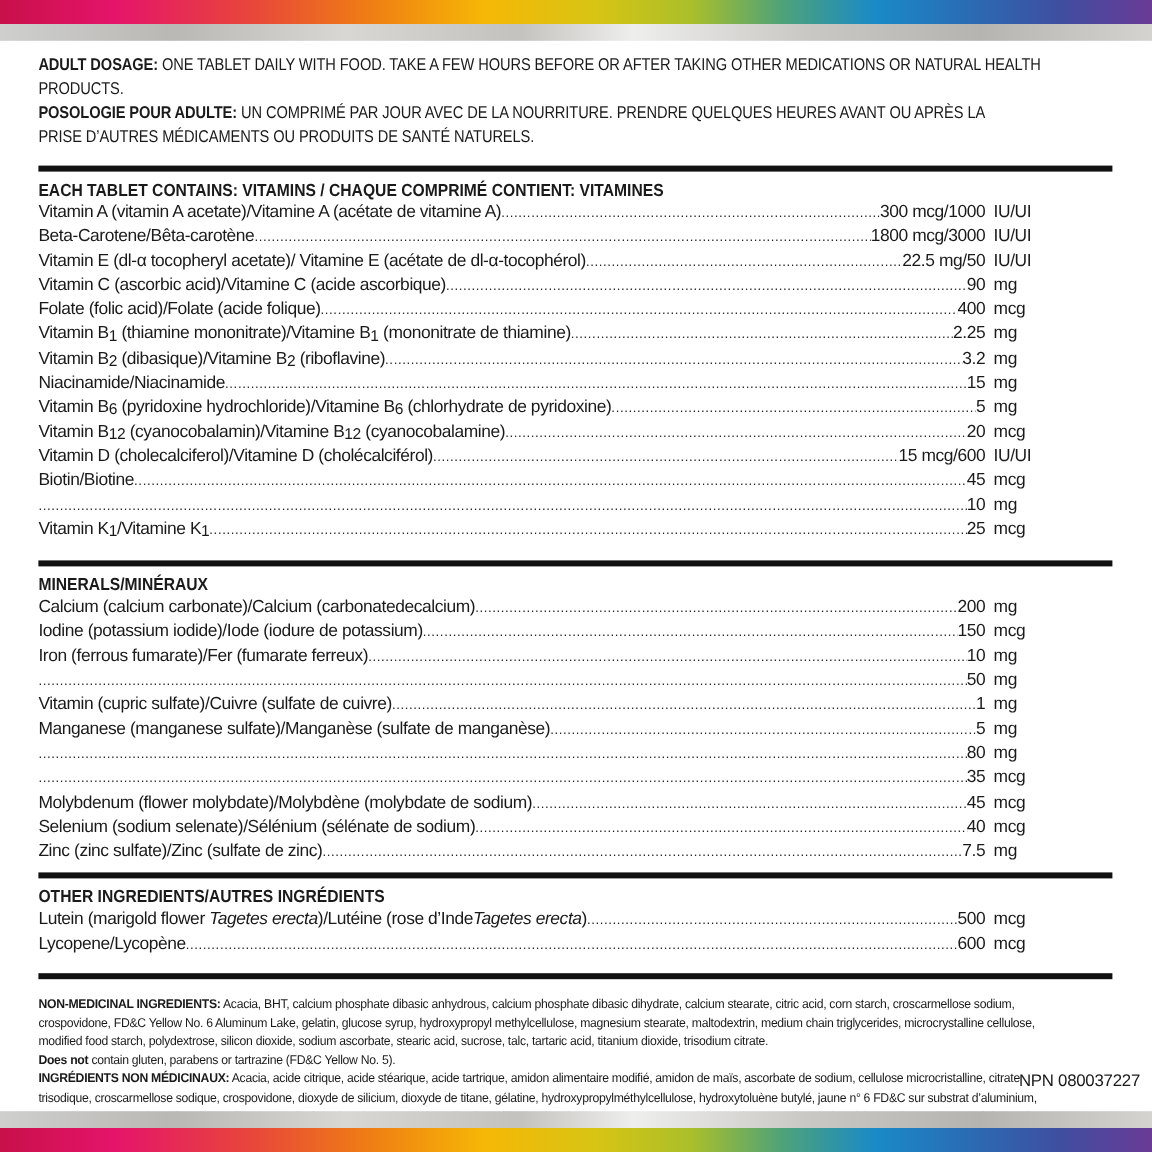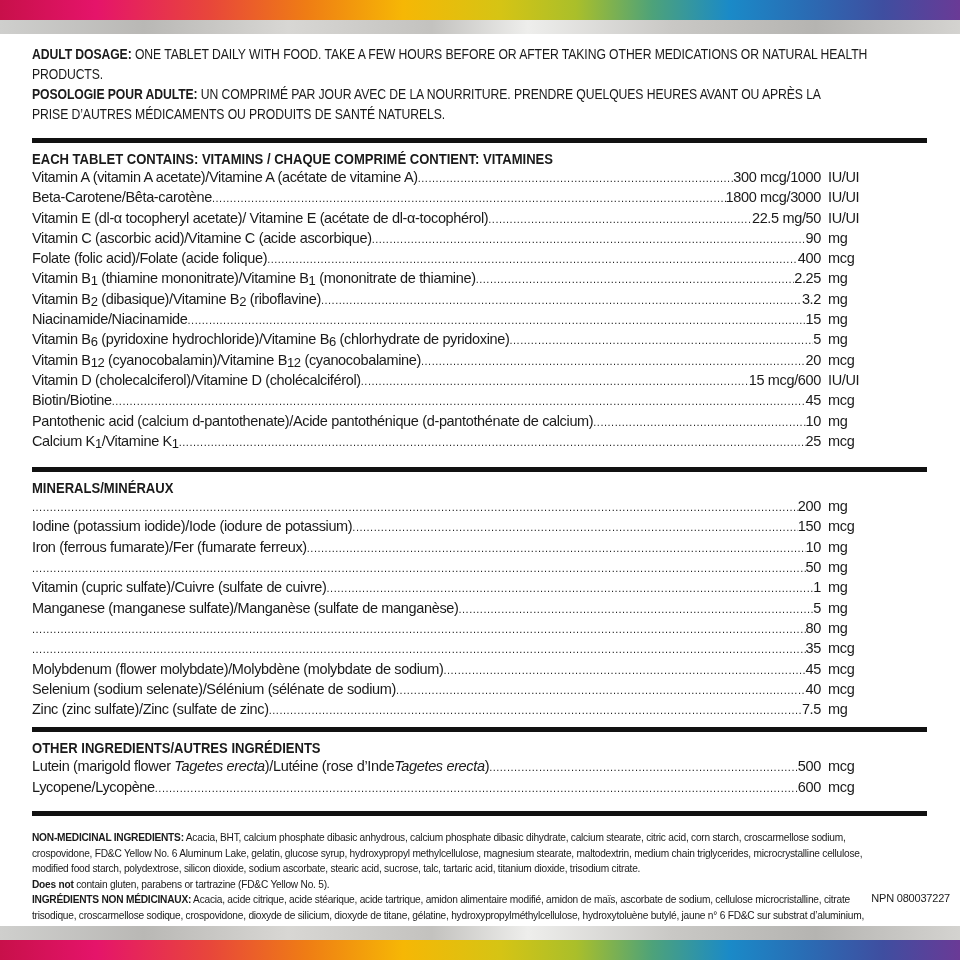--- a/index.html
+++ b/index.html
@@ -30,21 +30,21 @@
   .row .name { flex:0 0 auto; transform-origin:left; }
   .row .dots { flex:1 1 auto; overflow:hidden; color:#222; letter-spacing:0.5px; font-size:11px; }
   .row .dots::after { content:"................................................................................................................................................................................................................................................................................................."; }
   .row .amt { flex:0 0 auto; text-align:right; }
   .row .unit { flex:0 0 66px; padding-left:7px; }
   .table { width:862px; font-stretch:condensed; }
   .table .row { letter-spacing:-0.35px; }
   sub.s { font-size:13px; vertical-align:-2px; line-height:0; }
   .smallprint { font-size:10.6px; line-height:15.6px; letter-spacing:-0.25px; width:895px; margin-top:14px; transform:scaleX(0.96); transform-origin:left; }
   .smallprint p { margin:0; }
-  .npn { position:absolute; right:10px; top:892px; font-size:11px; letter-spacing:-0.2px; }
+  .npn { position:absolute; right:10px; top:892px; font-size:14px; letter-spacing:-0.2px; }
   .gap { height:14px; }
 </style>
 </head>
 <body>
 
 <div class="rainbow top-rainbow"></div>
 <div class="silver top-silver"></div>
 
 <div class="content">
   <div class="dosage">
@@ -122,38 +122,38 @@
         <span class="amt">15 mcg/600</span>
         <span class="unit">IU/UI</span>
       </div>
       <div class="row">
         <span class="name">Biotin/Biotine</span>
         <span class="dots"></span>
         <span class="amt">45</span>
         <span class="unit">mcg</span>
       </div>
       <div class="row">
-        <span class="name">Pantothenic acid (calcium d-pantothenate)/Acide pantothénique (d-pantothénate de calcium) </span>
         <span class="dots"></span>
         <span class="amt">10</span>
         <span class="unit">mg</span>
       </div>
       <div class="row">
-        <span class="name"><span>Calcium K</span><sub class="s">1</sub><span>/Vitamine K</span><sub class="s">1</sub><span> </span></span>
+        <span class="name"><span>Vitamin K</span><sub class="s">1</sub><span>/Vitamine K</span><sub class="s">1</sub><span> </span></span>
         <span class="dots"></span>
         <span class="amt">25</span>
         <span class="unit">mcg</span>
       </div>
     </div>
 
   <div class="gap"></div>
   <div class="rule"></div>
   <div class="section-title">MINERALS/MINÉRAUX</div>
   <div class="table" id="min-table">
       <div class="row">
+        <span class="name">Calcium (calcium carbonate)/Calcium (carbonatedecalcium) </span>
         <span class="dots"></span>
         <span class="amt">200</span>
         <span class="unit">mg</span>
       </div>
       <div class="row">
         <span class="name">Iodine (potassium iodide)/Iode (iodure de potassium) </span>
         <span class="dots"></span>
         <span class="amt">150</span>
         <span class="unit">mcg</span>
       </div>

